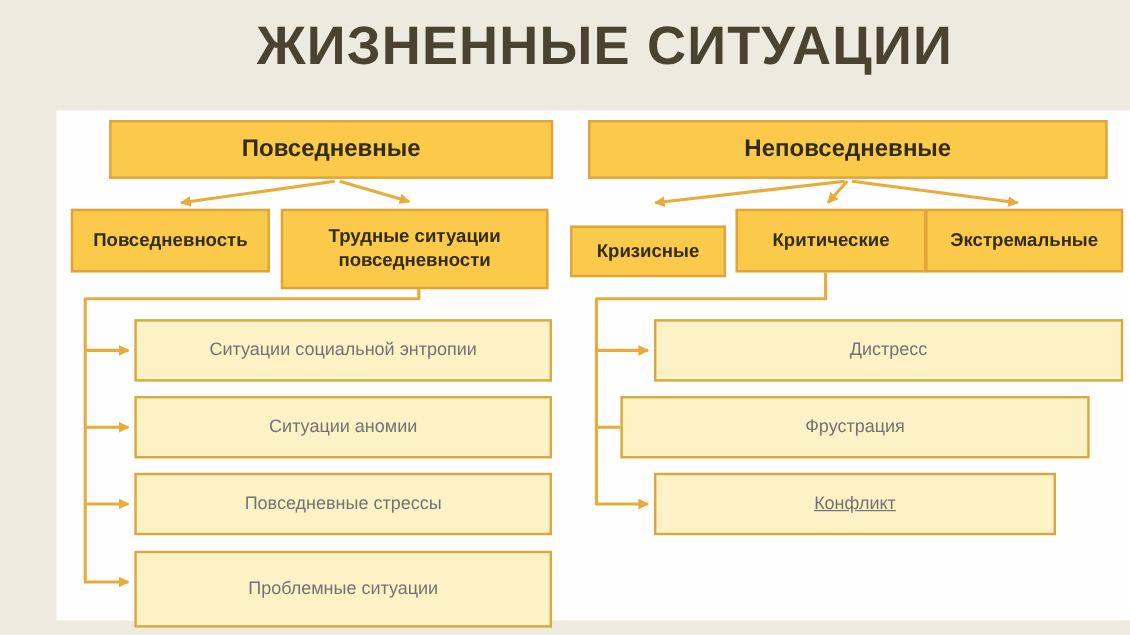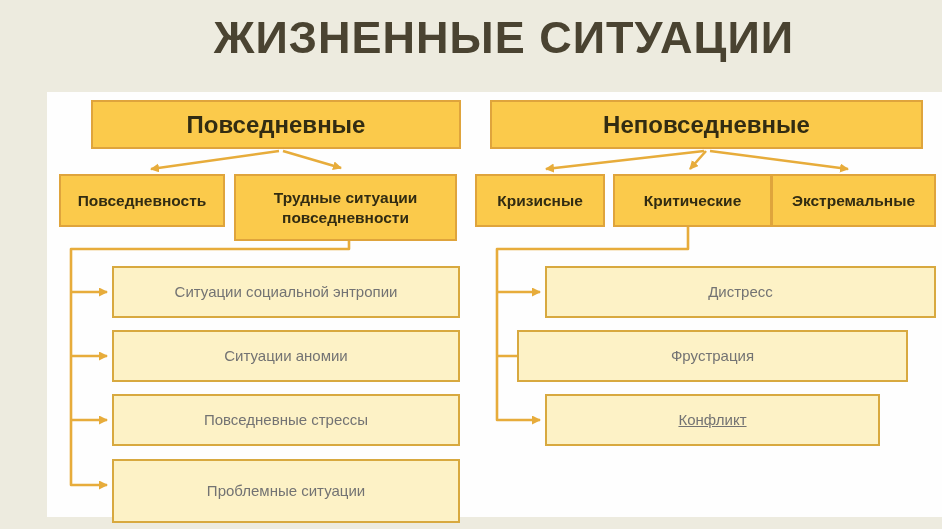--- a/index.html
+++ b/index.html
@@ -24,29 +24,29 @@
     line-height:1.25;
   }
   .gold{
     background:#fbca4b;border:2px solid #dfa43c;
     font-weight:bold;color:#322c12;
   }
   .cream{
     background:#fdf2c6;border:2px solid #d8a93f;
     color:#737373;font-size:15px;
   }
-  .lvl1{font-size:24px;}
+  .lvl1{font-size:20px;}
   .lvl2{font-size:15.5px;padding:2px 6px;}
 
   
   .n-povsednevnye {left:58px; top:100px;width:370px;height:49px;}
   .n-nepovsednevnye{left:457px;top:100px;width:433px;height:49px;}
   .n-povsednevnost{left:26px; top:174px;width:166px;height:53px;}
   .n-trudnye      {left:201px;top:174px;width:223px;height:67px;}
-  .n-krizisnye    {left:442px;top:174px;width:130px;height:53px;}
+  .n-krizisnye    {left:442px;top:188px;width:130px;height:43px;}
   .n-kriticheskie {left:580px;top:174px;width:159px;height:53px;}
   .n-ekstremalnye {left:738px;top:174px;width:165px;height:53px;}
   .n-l1{left:79px;top:266px;width:348px;height:52px;}
   .n-l2{left:79px;top:330px;width:348px;height:52px;}
   .n-l3{left:79px;top:394px;width:348px;height:52px;}
   .n-l4{left:79px;top:459px;width:348px;height:64px;}
   .n-r1{left:512px;top:266px;width:391px;height:52px;}
   .n-r2{left:484px;top:330px;width:391px;height:52px;}
   .n-r3{left:512px;top:394px;width:335px;height:52px;text-decoration:underline;}
 </style>

